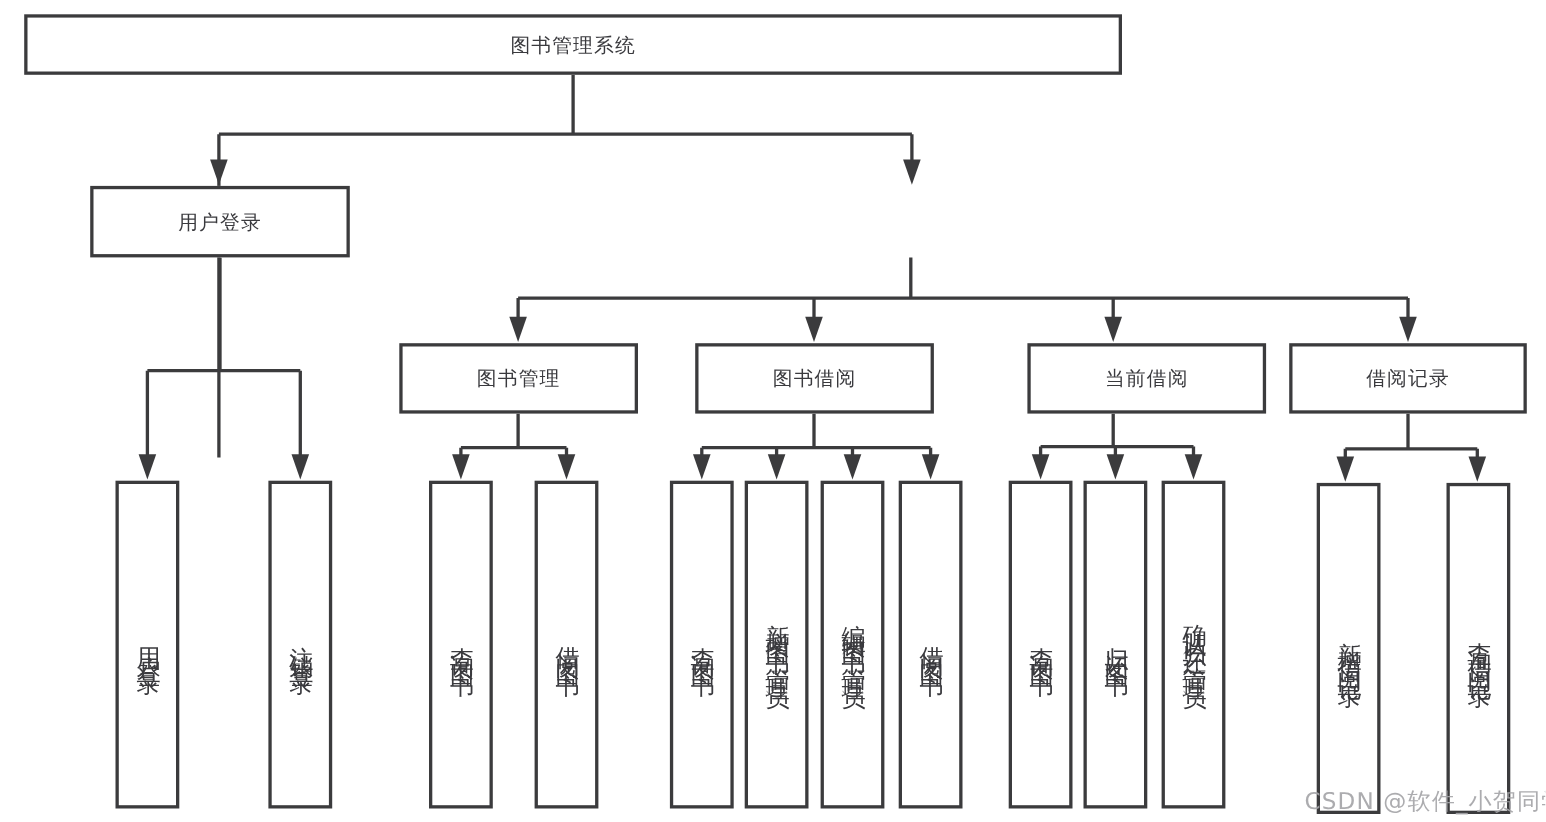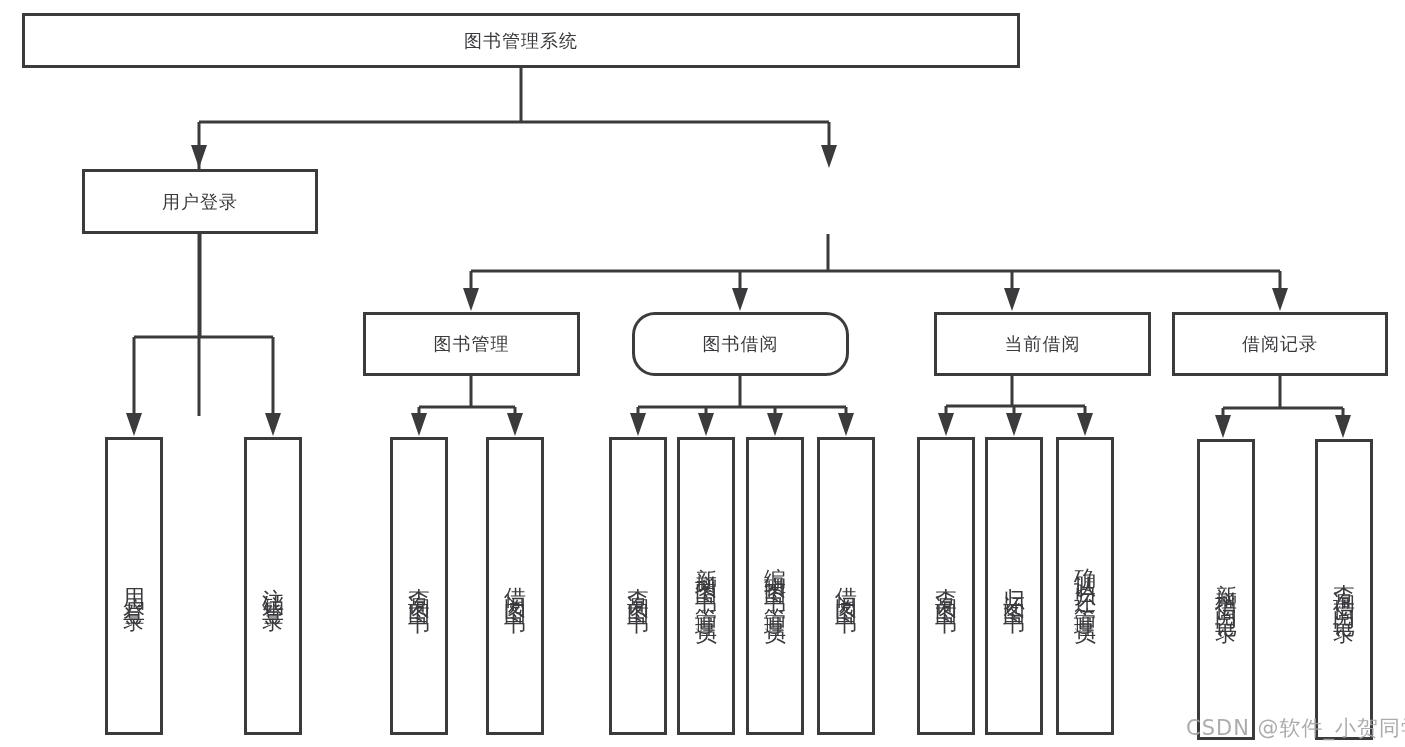--- a/index.html
+++ b/index.html
@@ -97,21 +97,21 @@
     <span>图书管理系统</span>
   </div>
 
   <div class="node hnode" style="left:82px; top:169px; width:236px; height:65px;">
     <span>用户登录</span>
   </div>
 
   <div class="node hnode" style="left:363px; top:312px; width:217px; height:64px;">
     <span>图书管理</span>
   </div>
-  <div class="node hnode" style="left:632px; top:312px; width:217px; height:64px;border-radius:23px;">
+  <div class="node hnode" style="left:632px; top:312px; width:217px; height:64px;">
     <span>图书借阅</span>
   </div>
   <div class="node hnode" style="left:904px; top:312px; width:217px; height:64px;margin-left:30px;">
     <span>当前借阅</span>
   </div>
   <div class="node hnode" style="left:1172px; top:312px; width:216px; height:64px;">
     <span>借阅记录</span>
   </div>
 
   <div class="node vnode" style="left:105px; top:437px; width:58px; height:298px;">

